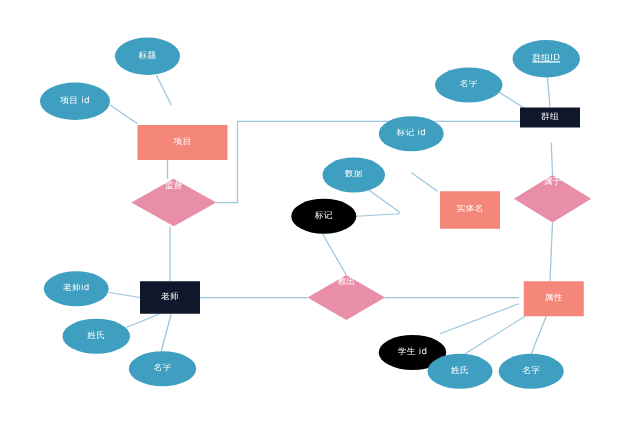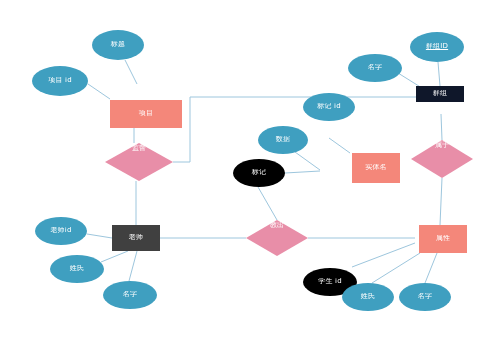--- a/index.html
+++ b/index.html
@@ -118,21 +118,21 @@
       </div>
       <div class="node ellipse" style="left: 35px; top: 217px; width: 52px; height: 28px; background: rgb(63, 159, 192);">
         <span class="node-label">老师id</span>
       </div>
       <div class="node ellipse" style="left: 50px; top: 255px; width: 54px; height: 28px; background: rgb(63, 159, 192);">
         <span class="node-label">姓氏</span>
       </div>
       <div class="node ellipse" style="left: 103px; top: 281px; width: 54px; height: 28px; background: rgb(63, 159, 192);">
         <span class="node-label">名字</span>
       </div>
-      <div class="node rect" style="left: 112px; top: 225px; width: 48px; height: 26px; background: #404040;">
+      <div class="node rect" style="left: 112px; top: 225px; width: 48px; height: 26px; background: #0f172a;">
         <span class="node-label">老师</span>
       </div>
       <div class="node ellipse" style="left: 303px; top: 93px; width: 52px; height: 28px; background: rgb(63, 159, 192);">
         <span class="node-label">标记 id</span>
       </div>
       <div class="node ellipse" style="left: 258px; top: 126px; width: 50px; height: 28px; background: rgb(63, 159, 192);">
         <span class="node-label">数据</span>
       </div>
       <div class="node ellipse" style="left: 233px; top: 159px; width: 52px; height: 28px; background: #000000;">
         <span class="node-label">标记</span>

